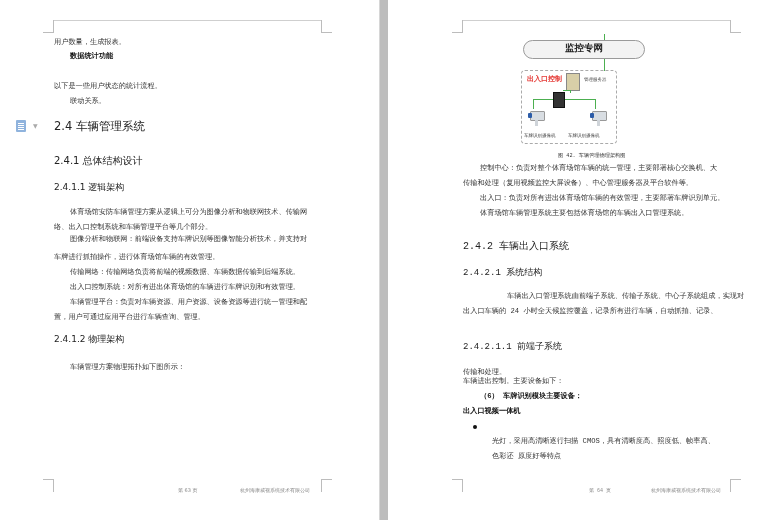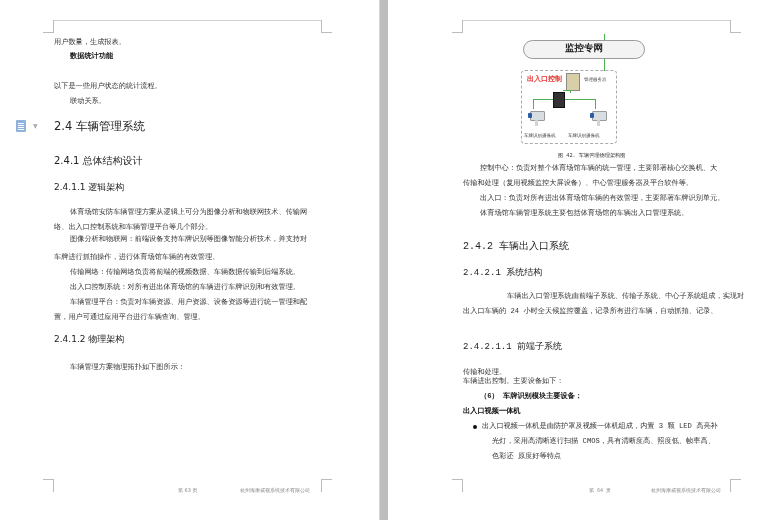--- a/index.html
+++ b/index.html
@@ -132,21 +132,20 @@
   <div class="t" style="left:55px; top:307px;">出入口车辆的 24 小时全天候监控覆盖，记录所有进行车辆，自动抓拍、记录、</div>
   <div class="t" style="left:55px; top:322px;margin-top:46px;">传输和处理。</div>
 
   <div class="h3" style="left:55px; top:340px;">2.4.2.1.1  前端子系统</div>
   <div class="t" style="left:55px; top:377px;">车辆进出控制。主要设备如下：</div>
 
   <div class="t b" style="left:72px; top:392px;">（6）  车牌识别模块主要设备：</div>
   <div class="t b" style="left:55px; top:407px;text-align:right;">出入口视频一体机</div>
 
   <div class="bullet-dot" style="left:65px; top:425px;"></div>
-  <div class="t" style="left:74px; top:422px;">出入口视频一体机是由防护罩及视频一体机组成，内置 3 颗 LED 高亮补</div>
   <div class="t" style="left:84px; top:437px;">光灯，采用高清晰逐行扫描 CMOS，具有清晰度高、照度低、帧率高、</div>
   <div class="t" style="left:84px; top:452px;">色彩还  原度好等特点</div>
 
   <div class="corner c-bl" style="left:44px; top:479px;"></div>
   <div class="foot" style="left:181px; top:487px;">第 64 页</div>
   <div class="foot" style="left:243px; top:487px;">杭州海康威视系统技术有限公司</div>
   <div class="corner c-br" style="left:322px; top:479px;"></div>
 </div>
 
 </body></html>

